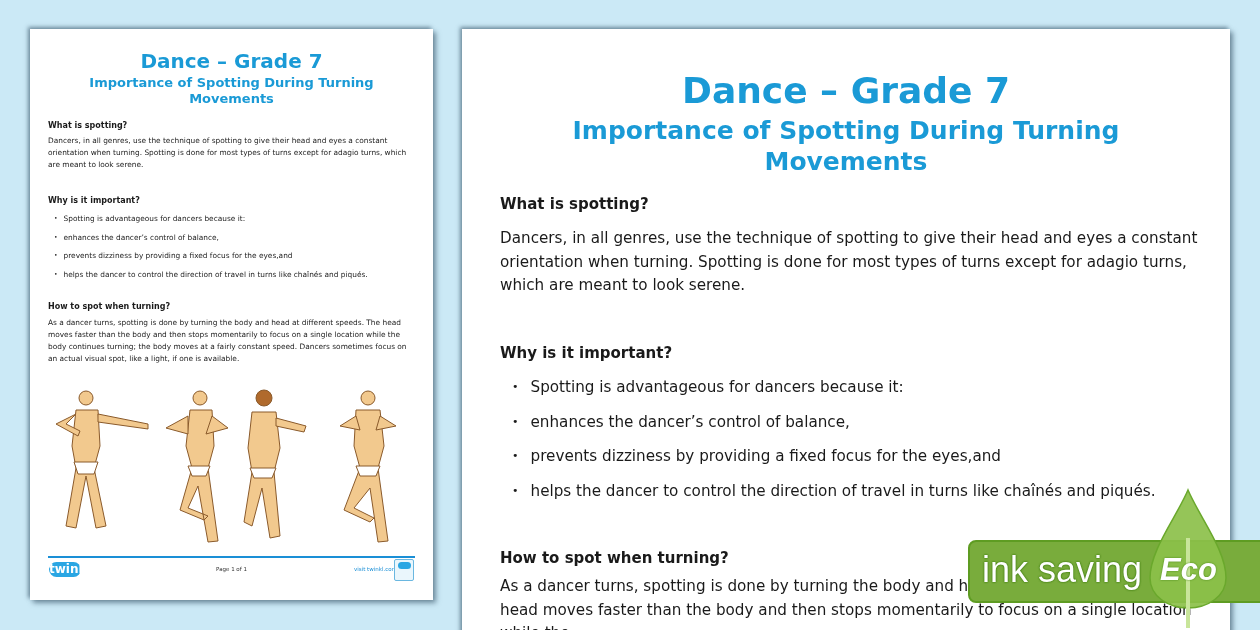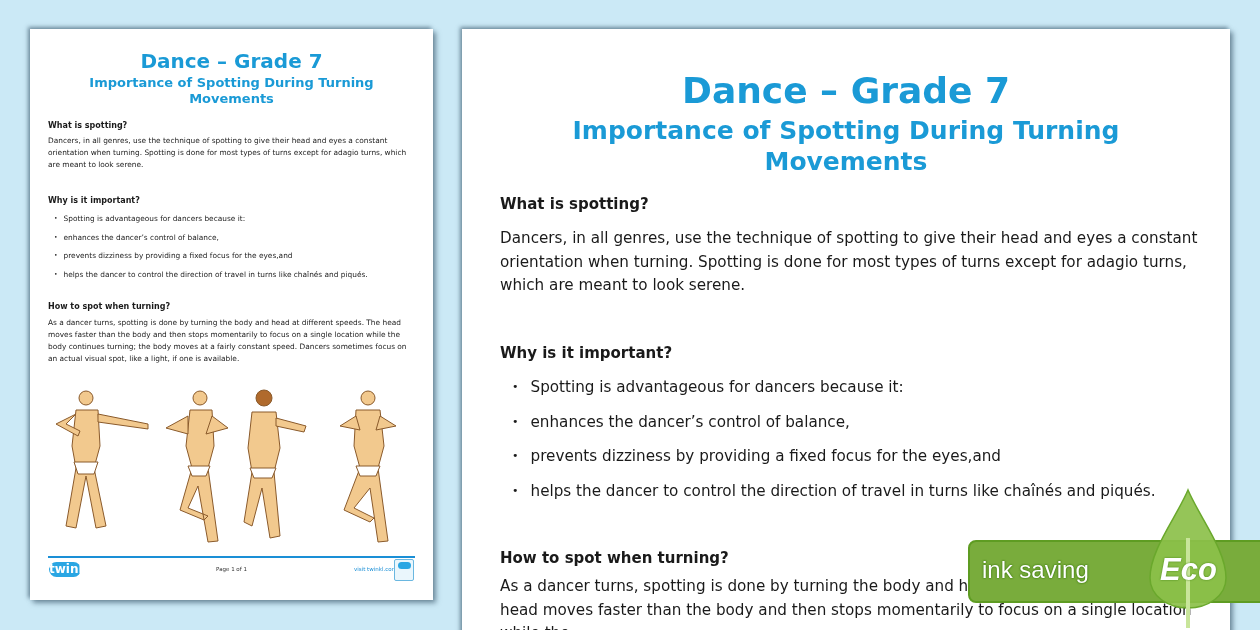--- a/index.html
+++ b/index.html
@@ -85,21 +85,21 @@
     #page-right li { font-size: 15.2px; line-height: 34.5px; color: #1a1a1a; white-space: nowrap; }
     #page-right li::before { content: "•"; margin-right: 12px; font-size: 11px; vertical-align: 2px; }
 
     
     #eco-banner {
       position: absolute; left: 968px; top: 540px; width: 300px; height: 63px;
       background: #79ac3c; border: 2px solid #5e9c22; border-radius: 8px 0 0 8px;
     }
     #eco-text {
       position: absolute; left: 982px; top: 548px; color: #ffffff;
-      font-family: "Liberation Sans", sans-serif; font-size: 24px; line-height: 44px;
+      font-family: "Liberation Sans", sans-serif; font-size: 36px; line-height: 44px;
       text-shadow: 0 0 2px #3f7c10, 0 0 2px #3f7c10;
     }
     #eco-leaf { position: absolute; left: 1148px; top: 488px; width: 80px; height: 142px; }
     #eco-word {
       position: absolute; left: 1160px; top: 550px; color: #ffffff; font-weight: bold;
       font-family: "Liberation Sans", sans-serif; font-size: 31px; line-height: 40px;
       text-shadow: 0 0 2px #3f7c10;
       font-style: italic;
     }
   </style>

